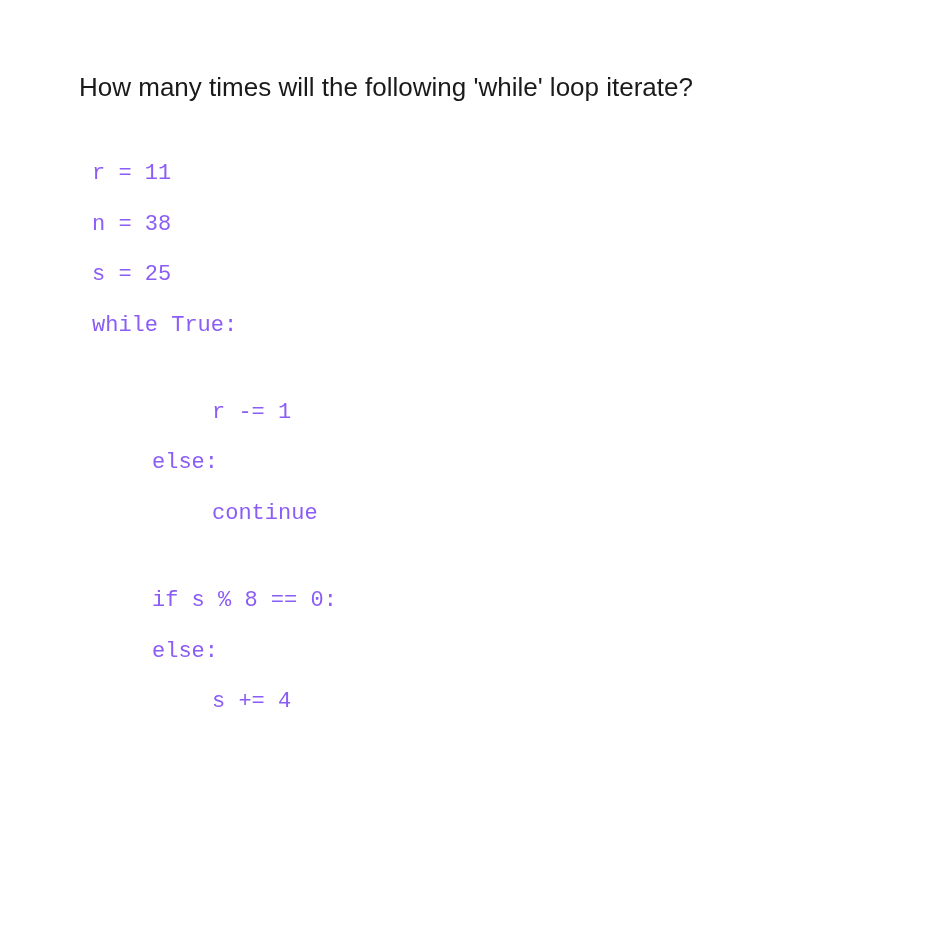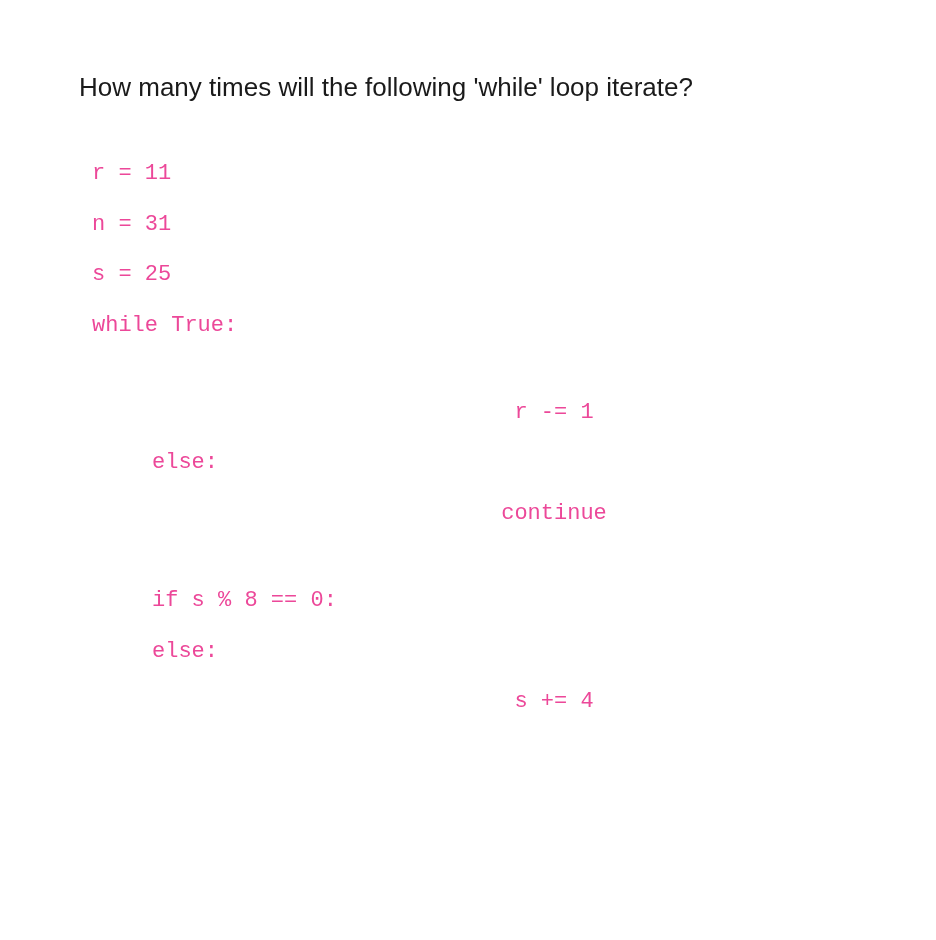--- a/index.html
+++ b/index.html
@@ -20,51 +20,50 @@
       font-size: 26px;
       font-weight: normal;
       color: #1a1a1a;
       margin-bottom: 50px;
       line-height: 1.4;
     }
 
     .code-block {
       font-family: 'Courier New', Courier, monospace;
       font-size: 22px;
-      color: #ec4899;
+      color: #8b5cf6;
       line-height: 1.7;
     }
 
     .line {
       display: block;
       white-space: pre;
     }
 
     .indent-1 {
       padding-left: 60px;
     }
 
     .indent-2 {
       padding-left: 120px;
-      text-align: center;
     }
 
     .spacer {
       display: block;
       height: 24px;
     }
   </style>
 </head>
 <body>
 
 <h1 class="question-title">How many times will the following 'while' loop iterate?</h1>
 
 <div class="code-block">
   <span class="line">r = 11</span>
-  <span class="line">n = 31</span>
+  <span class="line">n = 38</span>
   <span class="line">s = 25</span>
   <span class="line">while True:</span>
   <span class="spacer"></span>
   <span class="line indent-2">r -= 1</span>
   <span class="line indent-1">else:</span>
   <span class="line indent-2">continue</span>
   <span class="spacer"></span>
   <span class="line indent-1">if s % 8 == 0:</span>
   <span class="line indent-1">else:</span>
   <span class="line indent-2">s += 4</span>

